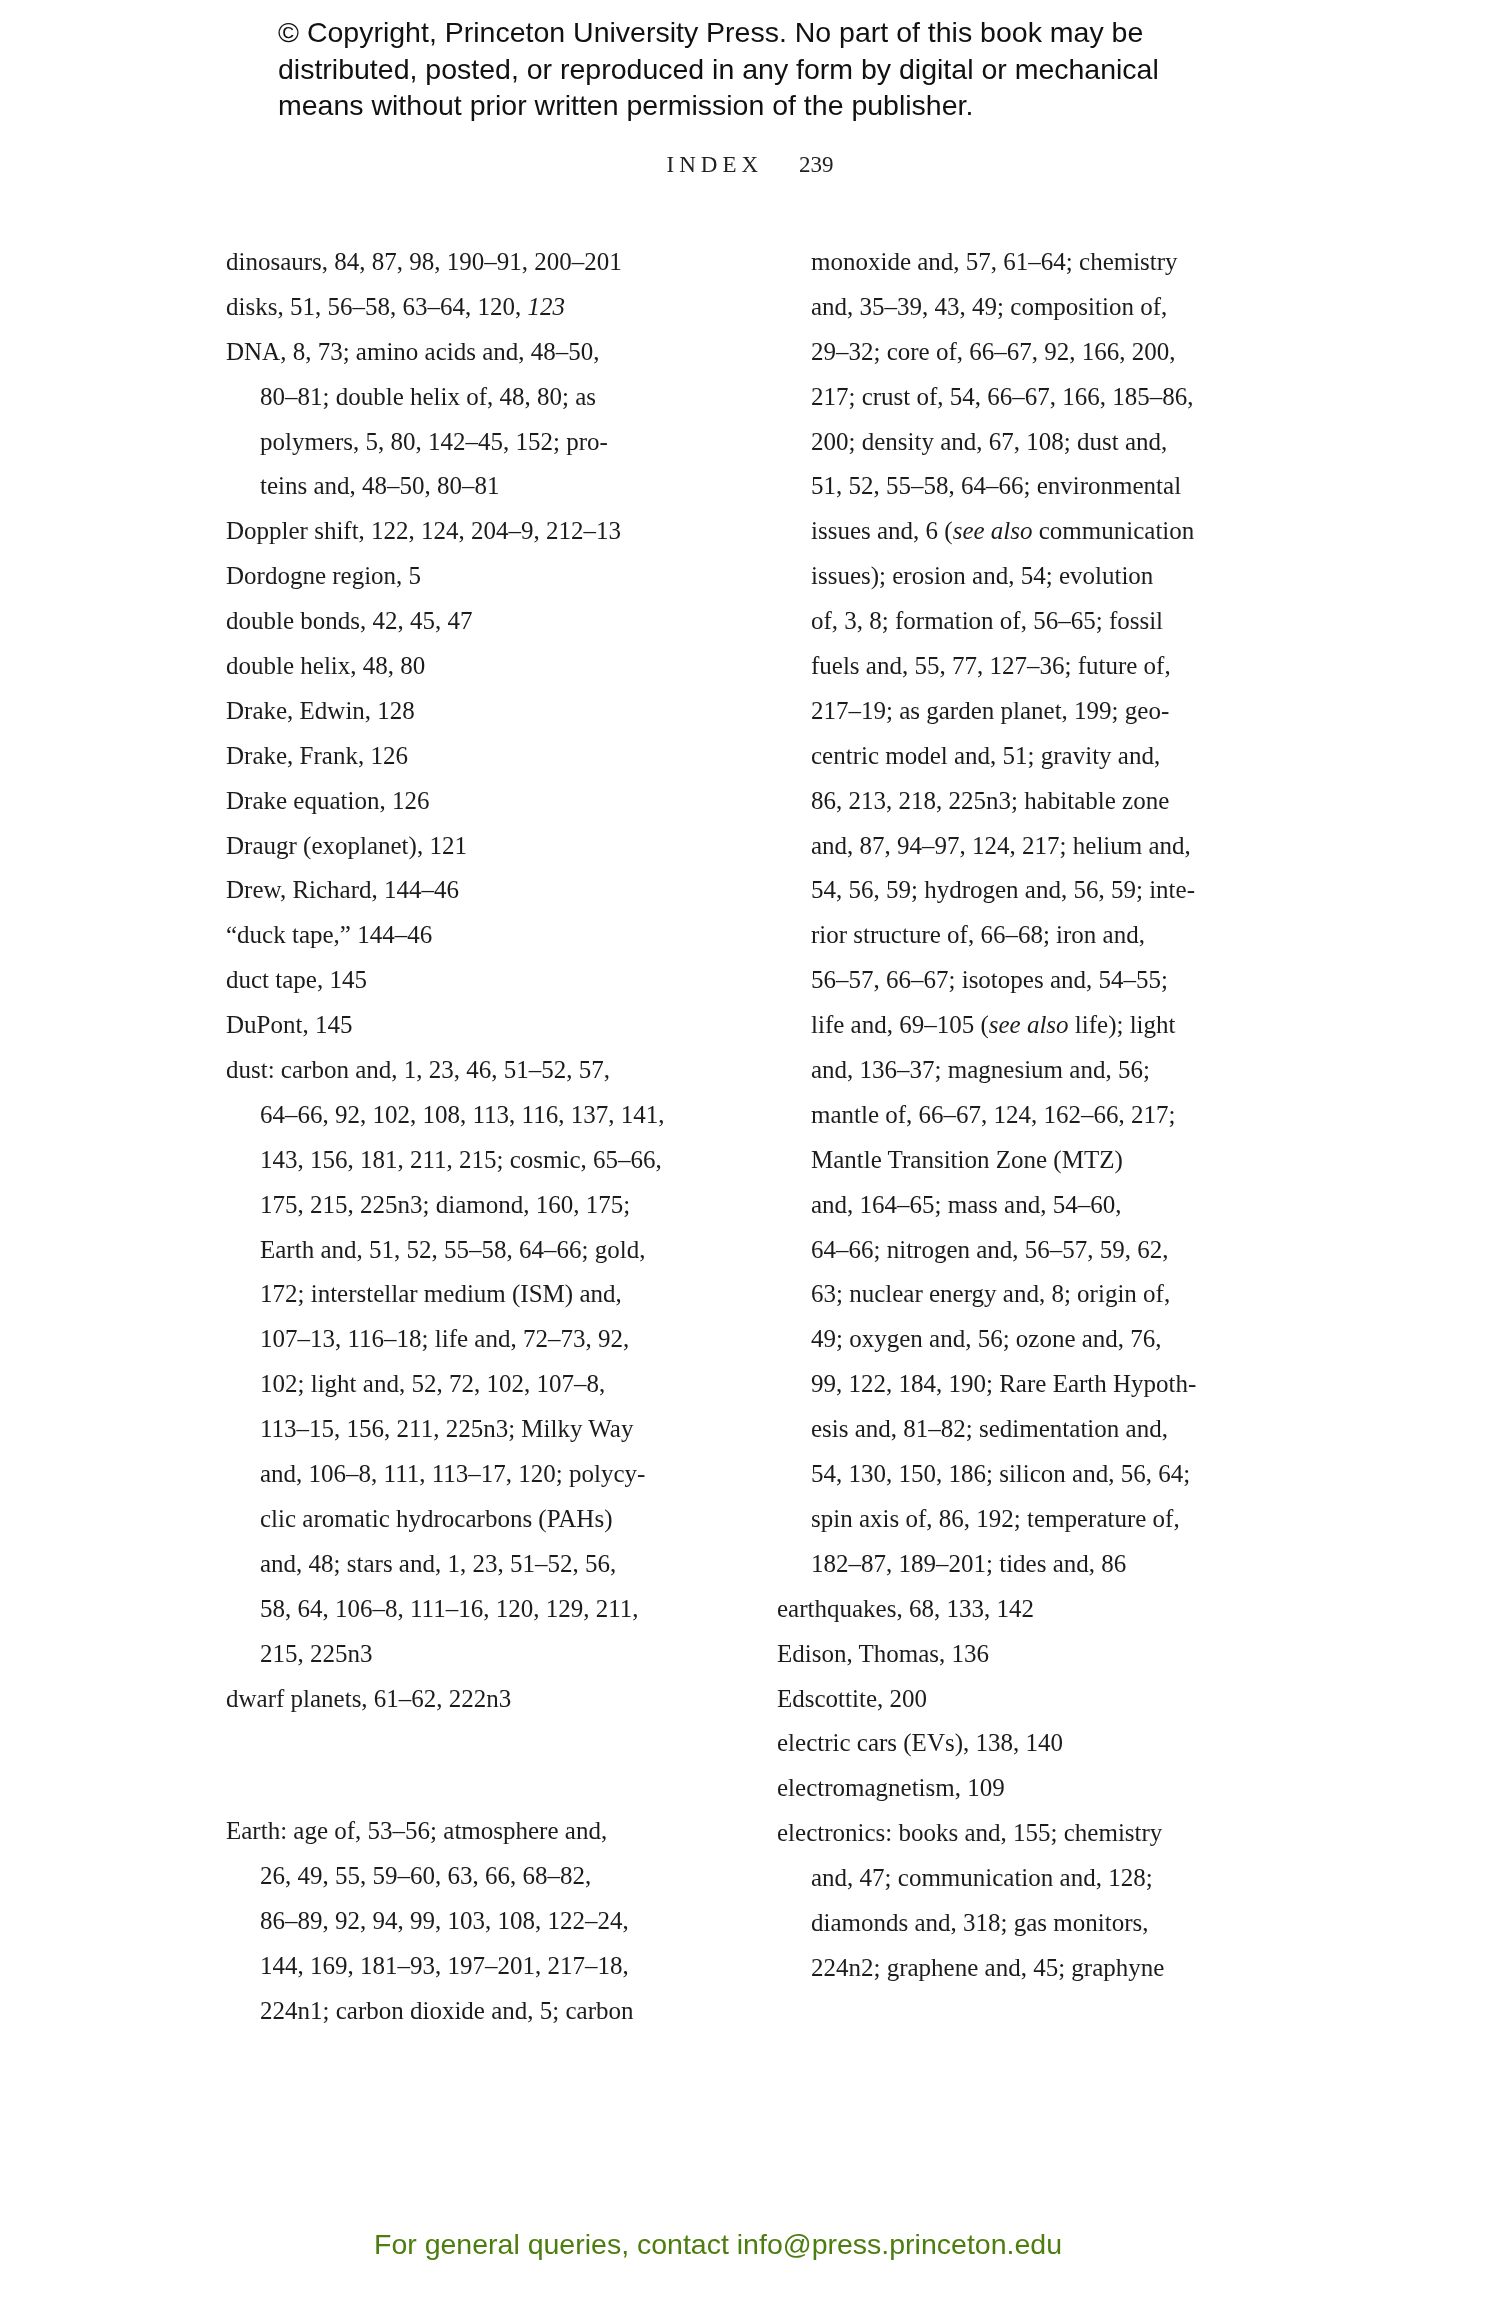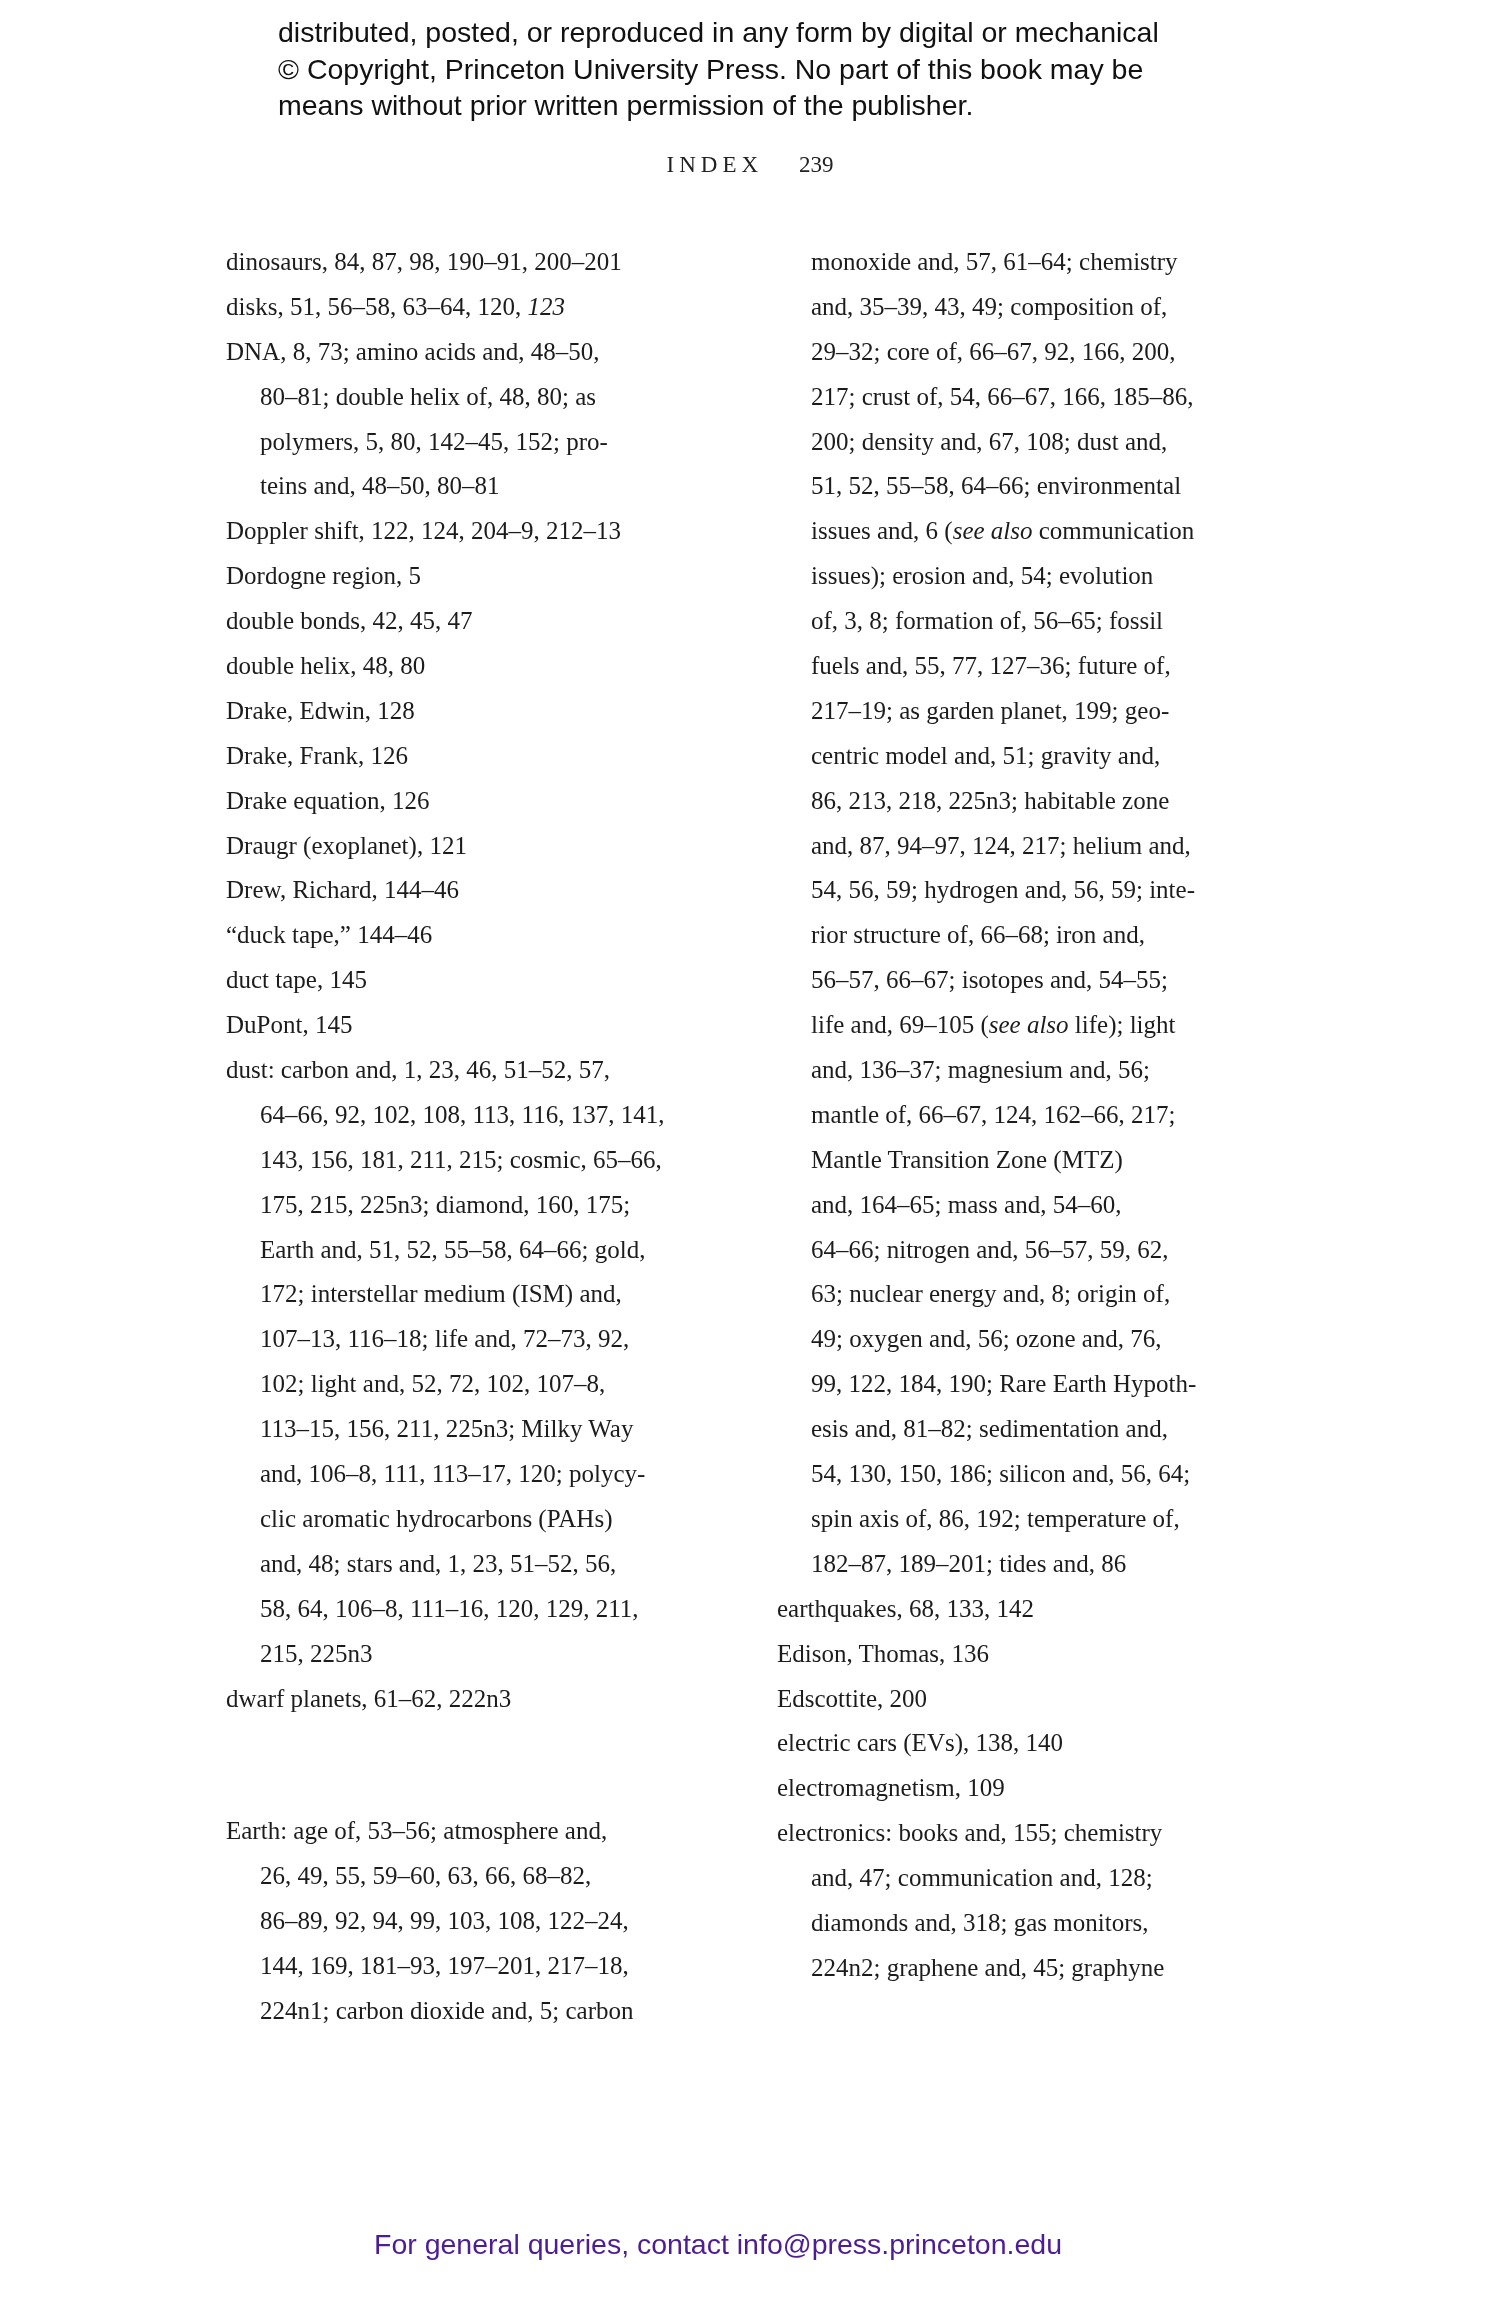--- a/index.html
+++ b/index.html
@@ -20,30 +20,30 @@
     font-family: "Liberation Serif", serif; font-size: 25px; line-height: 44.9px;
     color: #1c1c1c;
   }
   .col.left { left: 226px; }
   .col.right { left: 777px; width: 520px; }
   .line { white-space: nowrap; height: 44.9px; }
   .line.indent { padding-left: 34px; }
   .line.gap { height: 88px; }
   .footer {
     position: absolute; left: 0; top: 2228px; width: 1436px; text-align: center;
-    font-family: "Liberation Sans", sans-serif; font-size: 28.5px; color: #4c1d95;
+    font-family: "Liberation Sans", sans-serif; font-size: 28.5px; color: #4d7c0f;
   }
   i { }
 </style>
 </head>
 <body>
 
 <div class="copyright">
+  <div>© Copyright, Princeton University Press. No part of this book may be</div>
   <div>distributed, posted, or reproduced in any form by digital or mechanical</div>
-  <div>© Copyright, Princeton University Press. No part of this book may be</div>
   <div>means without prior written permission of the publisher.</div>
 </div>
 
 <div class="running-head">
   <span class="label">INDEX</span>
   <span>239</span>
 </div>
 
 <div class="col left" id="left-col">
     <div class="line"><span>dinosaurs, 84, 87, 98, 190–91, 200–201</span></div>

